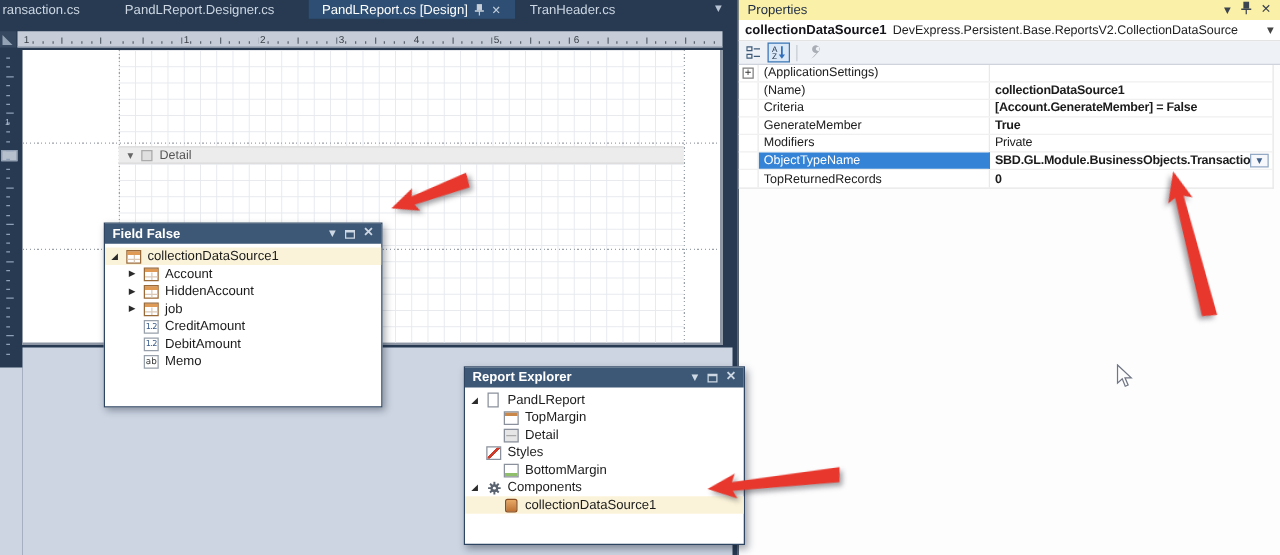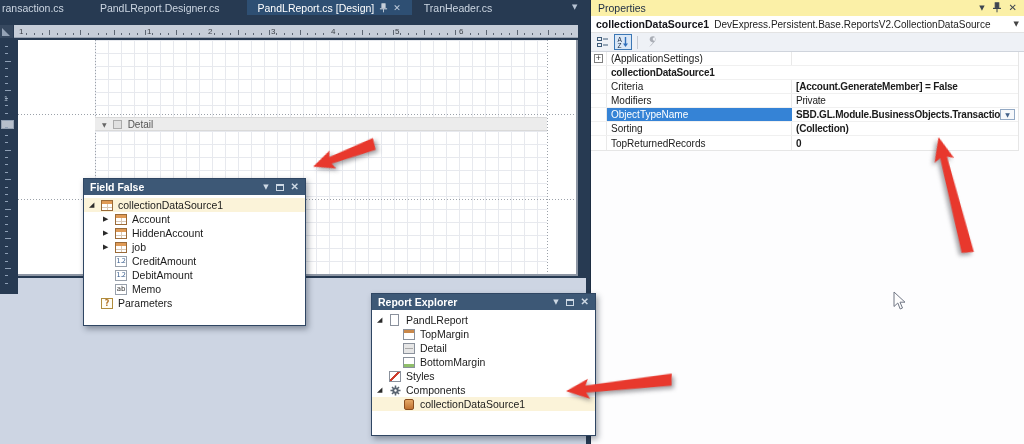--- a/index.html
+++ b/index.html
@@ -320,25 +320,20 @@
       <div class="trow lvl2">
         <span class="arrow"></span>
         <span class="ico i-numeric"></span>
         <span class="tlabel">DebitAmount</span>
       </div>
       <div class="trow lvl2">
         <span class="arrow"></span>
         <span class="ico i-text"></span>
         <span class="tlabel">Memo</span>
       </div>
-      <div class="trow lvl1">
-        <span class="arrow"></span>
-        <span class="ico i-param"></span>
-        <span class="tlabel">Parameters</span>
-      </div>
     </div>
 </div>
 
 <div class="panel" id="report-explorer" style="left:371px;top:293px;width:225px;height:143px">
   <div class="panel-title">
     <span>Report Explorer</span>
     <span class="ptb">
       <span class="chev">▼</span>
       <span class="maxi"></span>
       <span class="clos">✕</span>
@@ -353,29 +348,29 @@
       <div class="trow lvl2">
         <span class="arrow"></span>
         <span class="ico i-topmargin"></span>
         <span class="tlabel">TopMargin</span>
       </div>
       <div class="trow lvl2">
         <span class="arrow"></span>
         <span class="ico i-detailband"></span>
         <span class="tlabel">Detail</span>
       </div>
+      <div class="trow lvl1">
+        <span class="arrow"></span>
+        <span class="ico i-styles"></span>
+        <span class="tlabel">Styles</span>
+      </div>
       <div class="trow lvl2">
         <span class="arrow"></span>
         <span class="ico i-bottommargin"></span>
         <span class="tlabel">BottomMargin</span>
-      </div>
-      <div class="trow lvl1">
-        <span class="arrow"></span>
-        <span class="ico i-styles"></span>
-        <span class="tlabel">Styles</span>
       </div>
       <div class="trow lvl1">
         <span class="arrow">◢</span>
         <span class="ico i-gear">
           <svg width="11" height="11" viewBox="0 0 12 12">
             <path d="M6,0.5 V11.5 M0.5,6 H11.5 M2.2,2.2 L9.8,9.8 M9.8,2.2 L2.2,9.8" stroke="#5a6470" stroke-width="1.7"></path>
             <circle cx="6" cy="6" r="3.4" fill="#5a6470"></circle>
             <circle cx="6" cy="6" r="1.3" fill="#fff"></circle>
           </svg>
         </span>
@@ -444,51 +439,52 @@
         <span class="gutter">
           <span class="expbox">+</span>
         </span>
         <span class="pname">(ApplicationSettings)</span>
         <span class="pval">
           <span class="vt"></span>
         </span>
       </div>
       <div class="prow">
         <span class="gutter"></span>
+        <span class="pname">(Name)</span>
         <span class="pval b">
           <span class="vt">collectionDataSource1</span>
         </span>
       </div>
       <div class="prow">
         <span class="gutter"></span>
         <span class="pname">Criteria</span>
         <span class="pval b">
           <span class="vt">[Account.GenerateMember] = False</span>
+        </span>
+      </div>
+      <div class="prow">
+        <span class="gutter"></span>
+        <span class="pname">GenerateMember</span>
+        <span class="pval b">
+          <span class="vt">True</span>
         </span>
       </div>
       <div class="prow">
         <span class="gutter"></span>
         <span class="pname">Modifiers</span>
         <span class="pval">
           <span class="vt">Private</span>
         </span>
       </div>
       <div class="prow sel">
         <span class="gutter"></span>
         <span class="pname">ObjectTypeName</span>
         <span class="pval b">
           <span class="vt">SBD.GL.Module.BusinessObjects.Transaction</span>
           <span class="combo">▼</span>
-        </span>
-      </div>
-      <div class="prow">
-        <span class="gutter"></span>
-        <span class="pname">Sorting</span>
-        <span class="pval b">
-          <span class="vt">(Collection)</span>
         </span>
       </div>
       <div class="prow">
         <span class="gutter"></span>
         <span class="pname">TopReturnedRecords</span>
         <span class="pval b">
           <span class="vt">0</span>
         </span>
       </div>
     </div>

